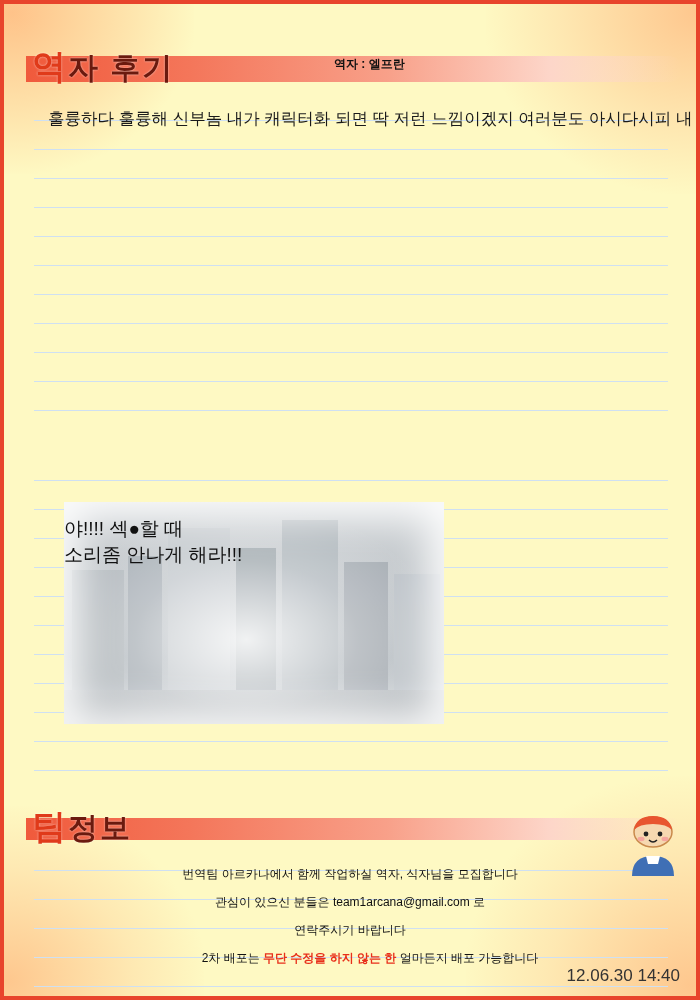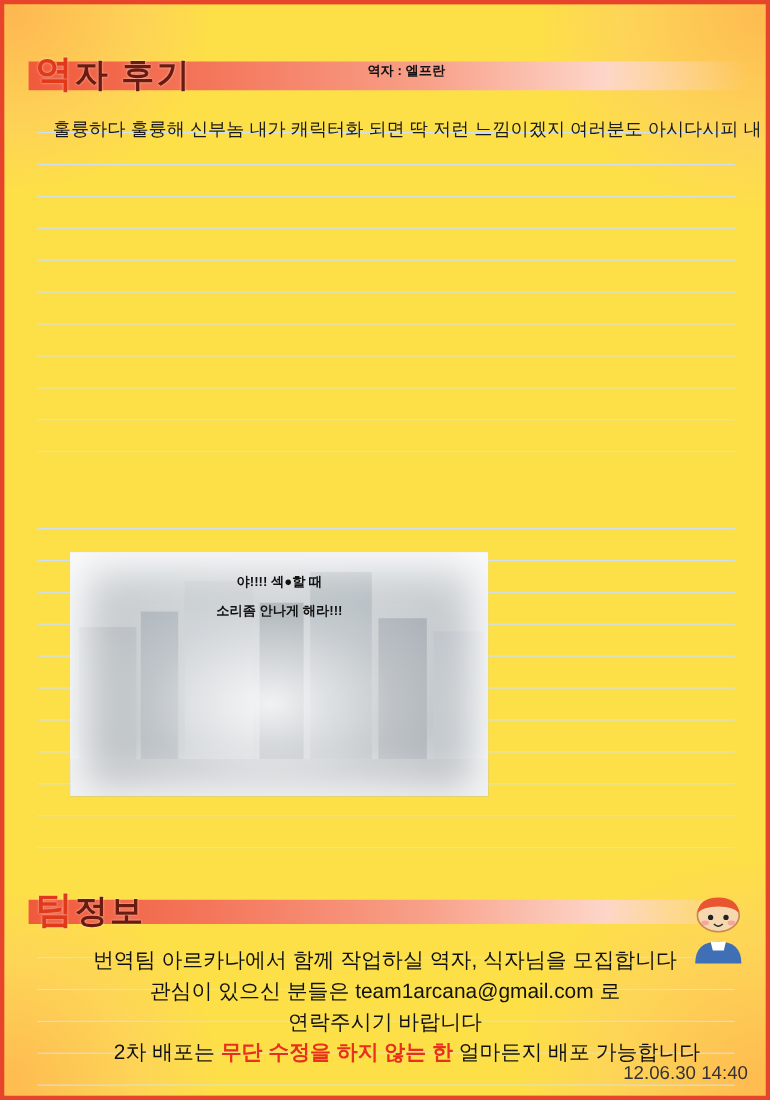--- a/index.html
+++ b/index.html
@@ -10,21 +10,21 @@
     width: 700px;
     height: 1000px;
     background: #ffffff;
     font-family: "Liberation Sans", sans-serif;
     overflow: hidden;
   }
   .page {
     position: relative;
     width: 700px;
     height: 1000px;
-    background: #fde047;
+    background: #fef9c3;
     box-sizing: border-box;
     border: 4px solid #e8442c;
     overflow: hidden;
   }
   
   .glow {
     position: absolute;
     pointer-events: none;
   }
   .glow.tl {
@@ -167,38 +167,38 @@
   .photo .vig {
     position: absolute;
     inset: 0;
     box-shadow: inset 0 0 36px 16px rgba(255,255,255,0.9);
   }
   .photo-caption {
     position: absolute;
     top: 14px;
     left: 0;
     width: 100%;
-    text-align: center;
+    text-align: left;
     color: #111;
-    font-size: 12px;
-    font-weight: bold;
+    font-size: 19px;
+    font-weight: normal;
     line-height: 26px;
     z-index: 5;
     white-space: pre-line;
   }
 
   
   .team-text {
     position: absolute;
     z-index: 4;
     left: 0;
     width: 100%;
     text-align: center;
     color: #111;
-    font-size: 19px;
+    font-size: 12px;
     line-height: 28px;
   }
   .team-line1 { top: 856px; }
   .team-line2 { top: 884px; }
   .team-line3 { top: 912px; }
   .team-line4 { top: 940px; padding-left: 20px; }
   .warn { color: #e8301b; font-weight: bold; }
 
   .date-stamp {
     position: absolute;

